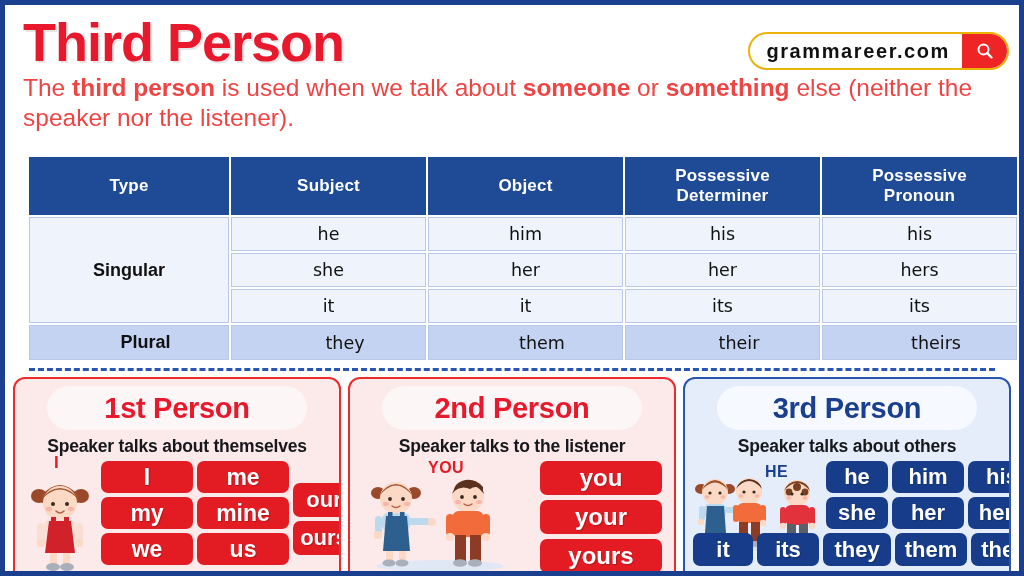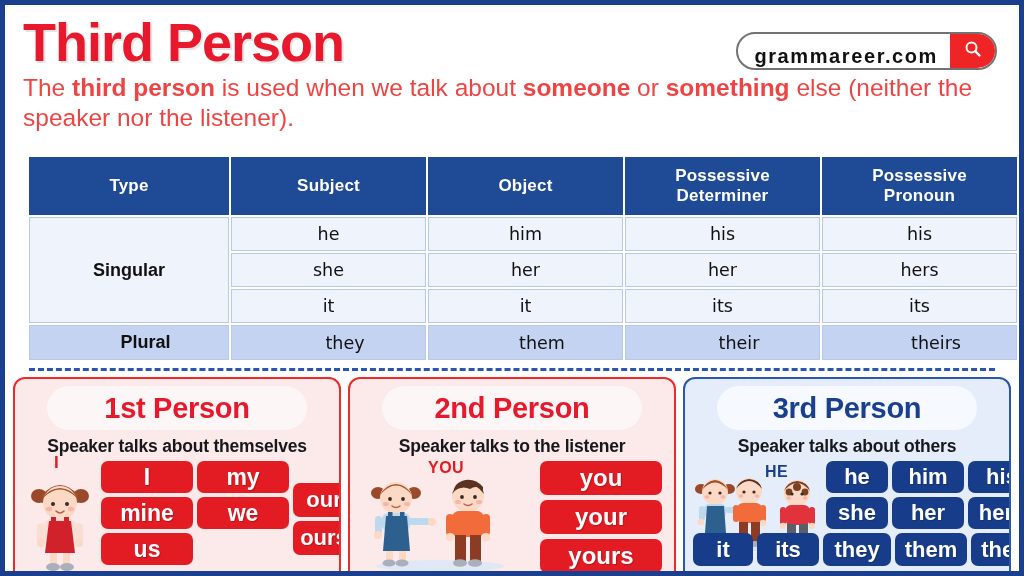--- a/index.html
+++ b/index.html
@@ -34,26 +34,26 @@
     color: #e8192c;
     letter-spacing: -1px;
     line-height: 1.08;
     text-shadow: 2px 2px 0 rgba(170,170,170,0.30);
     display: inline-block;
   }
 
   .logo {
     position: absolute;
     top: 27px;
-    right: 22px;
+    right: 10px;
     display: flex;
-    align-items: flex-end;
+    align-items: center;
     height: 38px;
     background: #ffffff;
-    border: 2px solid #737373;
+    border: 2px solid #eab308;
     border-radius: 19px;
     padding: 0 0 0 16px;
     overflow: hidden;
   }
   .logo-text {
     font-size: 20px;
     font-weight: bold;
     color: #111111;
     letter-spacing: 1.6px;
     padding-right: 12px;
@@ -394,20 +394,21 @@
             <rect x="38" y="84" width="7" height="12" fill="#fbd9c4"></rect>
 
             <ellipse cx="28" cy="98" rx="7" ry="4" fill="#a9b0bb"></ellipse>
             <ellipse cx="42" cy="98" rx="7" ry="4" fill="#a9b0bb"></ellipse>
           </svg>
         </div>
         <div class="bubble-label red" style="left:31px; top:-8px; font-size:17px;">I</div>
 
         <div class="c1-grid">
           <div class="chip red">I</div>
+          <div class="chip red">me</div>
           <div class="chip red">my</div>
           <div class="chip red">mine</div>
           <div class="chip red">we</div>
           <div class="chip red">us</div>
         </div>
         <div class="c1-side">
           <div class="chip red">our</div>
           <div class="chip red">ours</div>
         </div>
 

